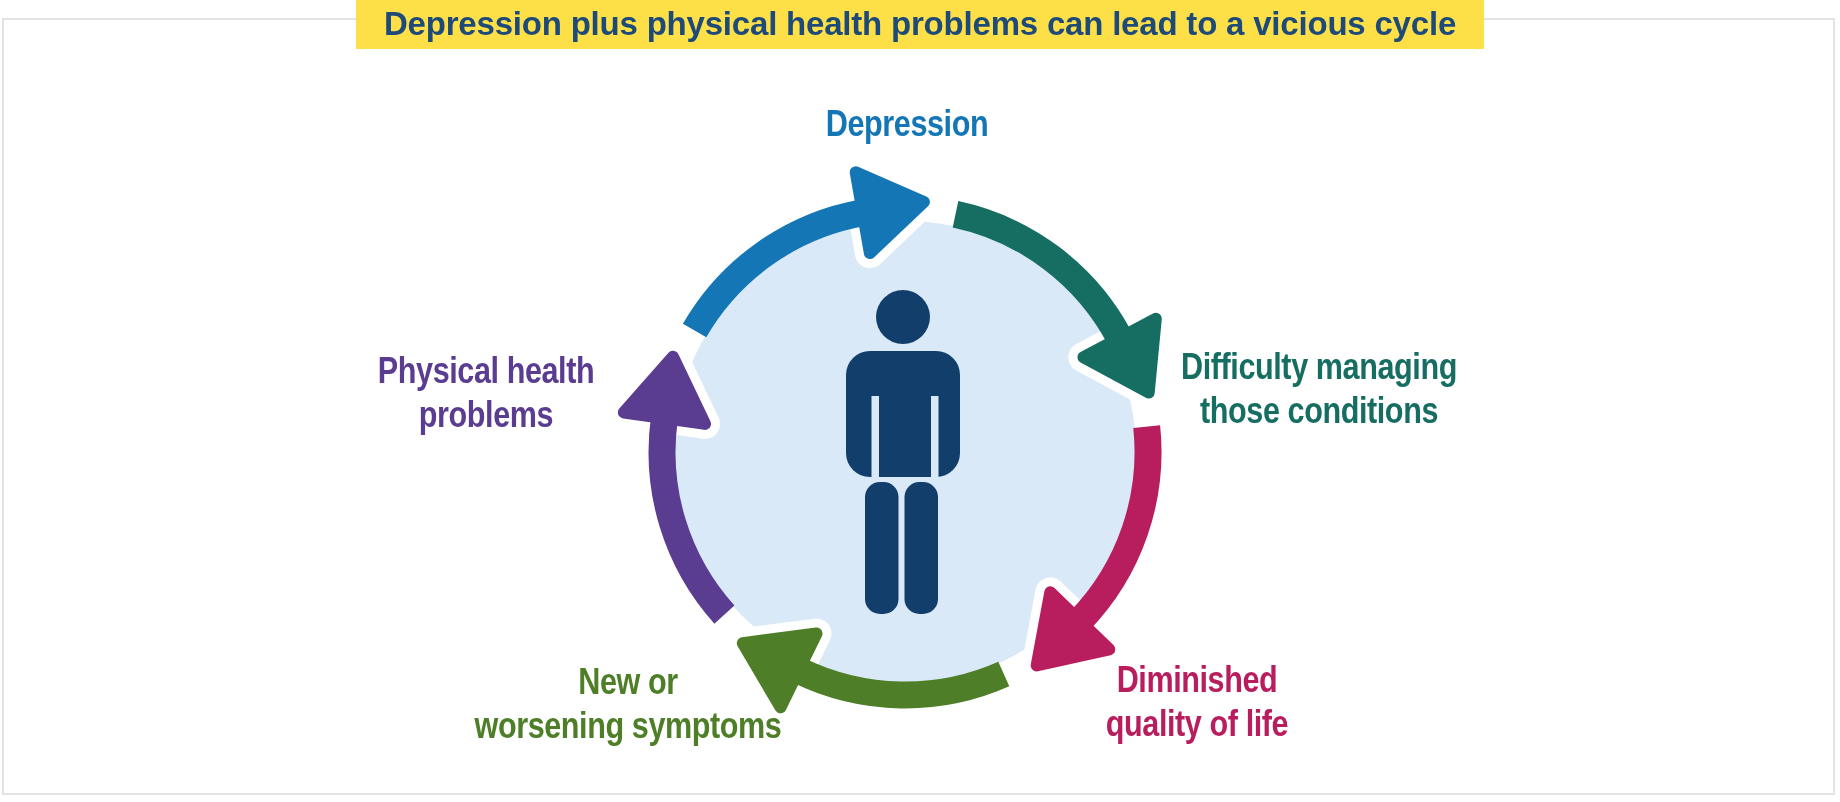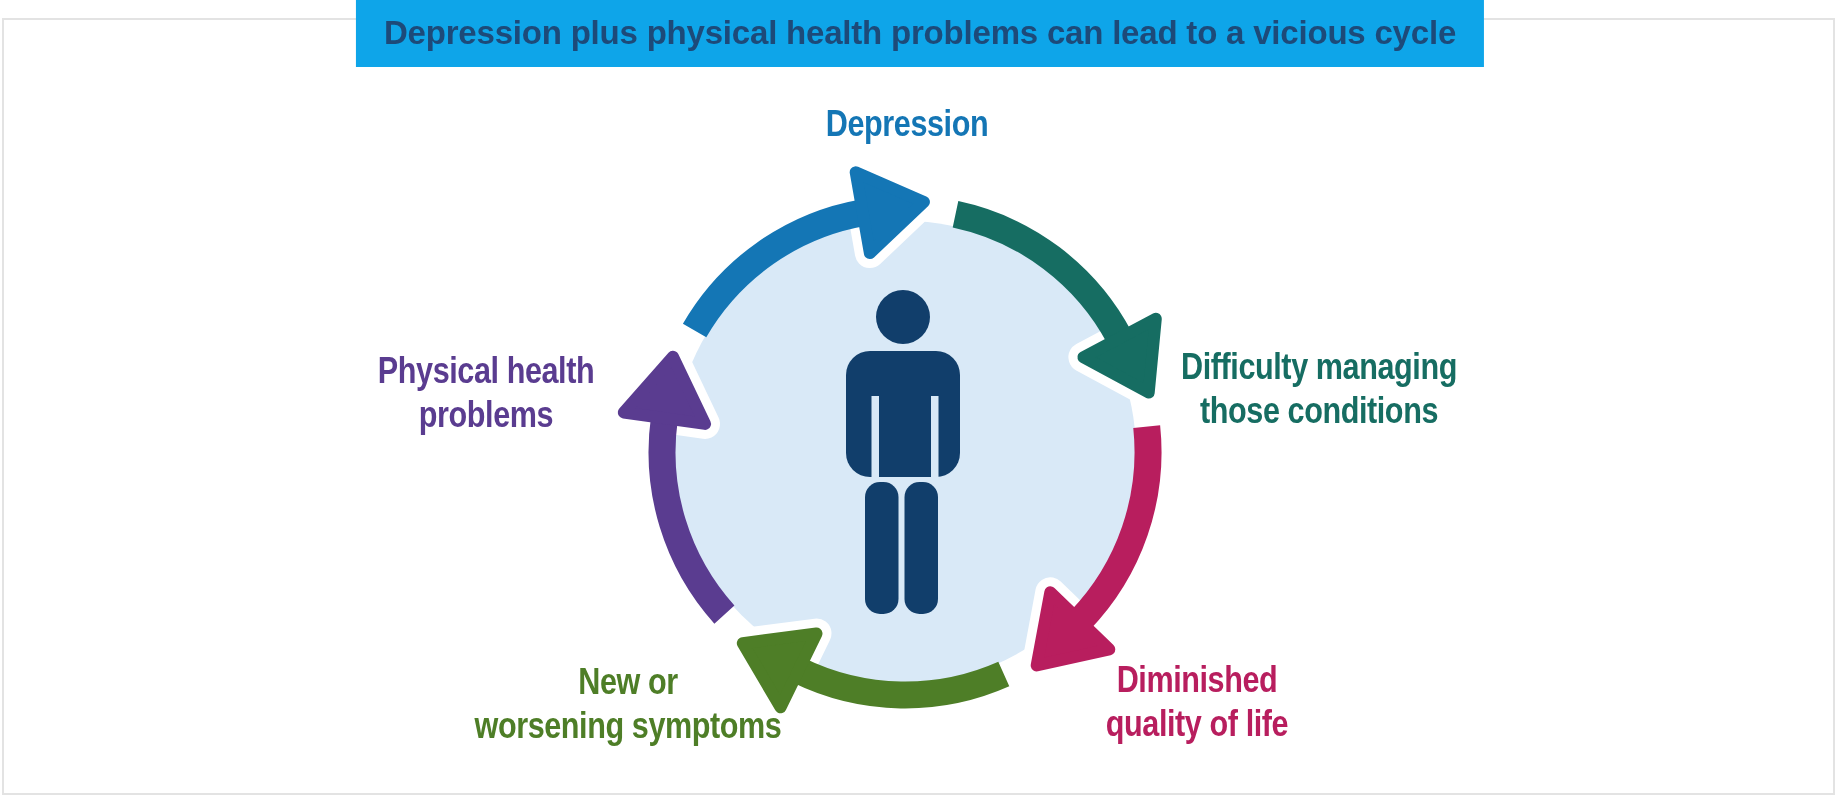--- a/index.html
+++ b/index.html
@@ -31,22 +31,22 @@
     top: -1px;
     left: 50%;
     transform: translateX(-50%);
     margin: 0;
     white-space: nowrap;
     font-size: 33px;
     line-height: 36px;
     font-weight: bold;
     letter-spacing: -0.2px;
     color: #1d4a79;
-    background: #0ea5e9;
-    padding: 16px 28px;
+    background: #fde047;
+    padding: 7px 28px;
     z-index: 3;
   }
   .diagram-svg {
     position: absolute;
     left: 0;
     top: 0;
     width: 1840px;
     height: 802px;
     z-index: 1;
   }

